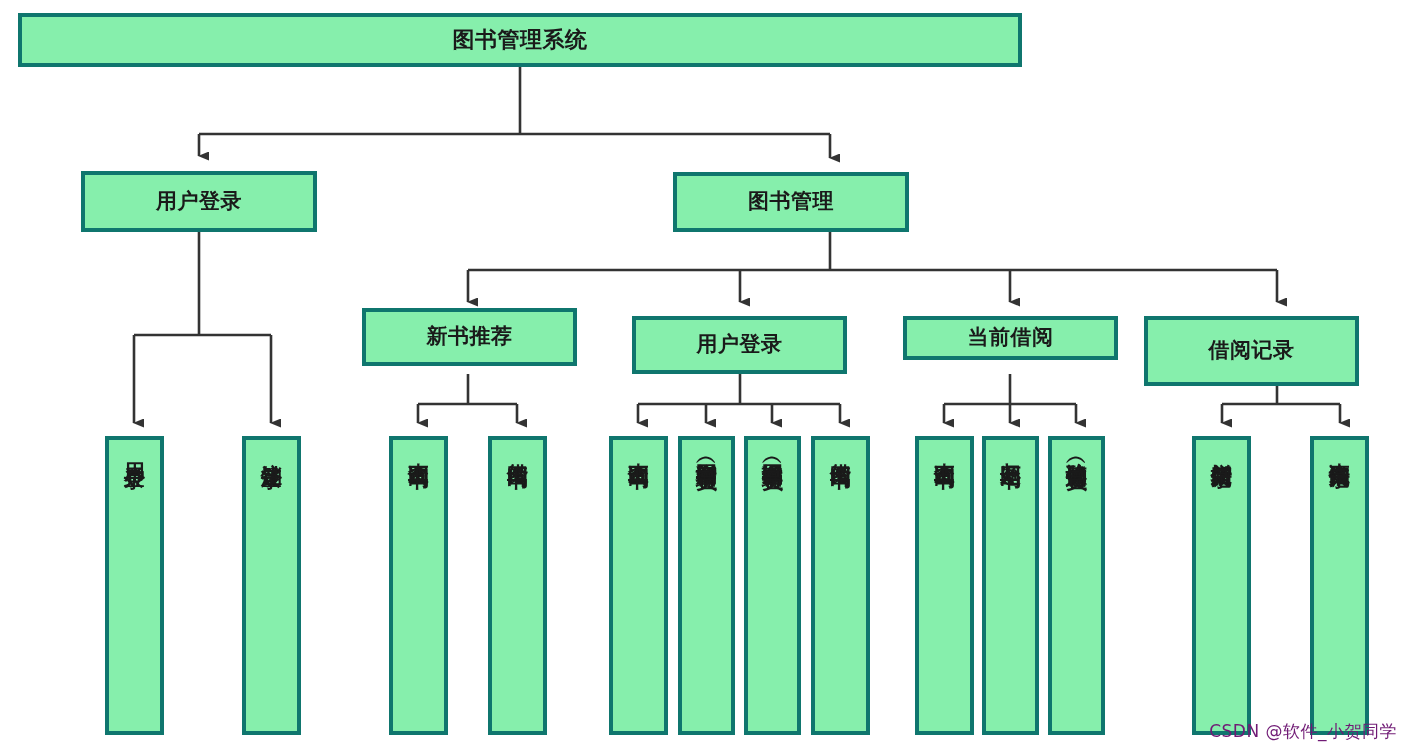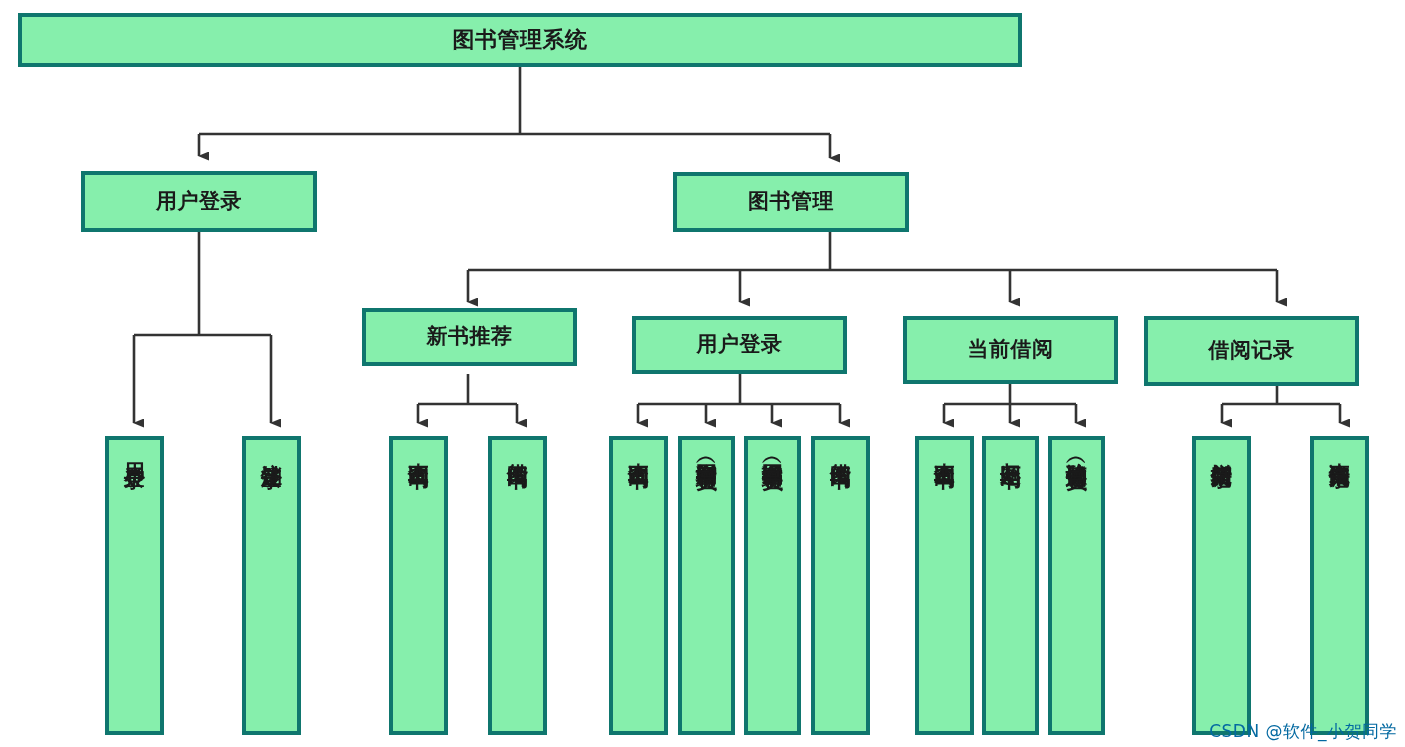--- a/index.html
+++ b/index.html
@@ -67,21 +67,21 @@
     max-height: 100%;
   }
   .node.leaf.tall-text .node-label {
     letter-spacing: 1px;
   }
   #watermark {
     position: absolute;
     right: 8px;
     bottom: 4px;
     font-size: 17px;
-    color: #0369a1;
+    color: #701a75;
     letter-spacing: 0.5px;
     user-select: none;
     white-space: nowrap;
   }
 </style>
 </head>
 <body>
 
 <div id="diagram-root">
 
@@ -148,21 +148,21 @@
   </div>
 
   <div class="node horiz" style="left:362px; top:308px; width:215px; height:58px;">
     <span class="node-label">新书推荐</span>
   </div>
 
   <div class="node horiz" style="left:632px; top:316px; width:215px; height:58px;">
     <span class="node-label">用户登录</span>
   </div>
 
-  <div class="node horiz" style="left:903px; top:316px; width:215px; height:68px;">
+  <div class="node horiz" style="left:903px; top:316px; width:215px; height:44px;">
     <span class="node-label">当前借阅</span>
   </div>
 
   <div class="node horiz" style="left:1144px; top:316px; width:215px; height:70px;">
     <span class="node-label">借阅记录</span>
   </div>
 
   <div class="node leaf" style="left:105px; top:436px; width:59px; height:299px;">
     <span class="node-label">用户登录</span>
   </div>

